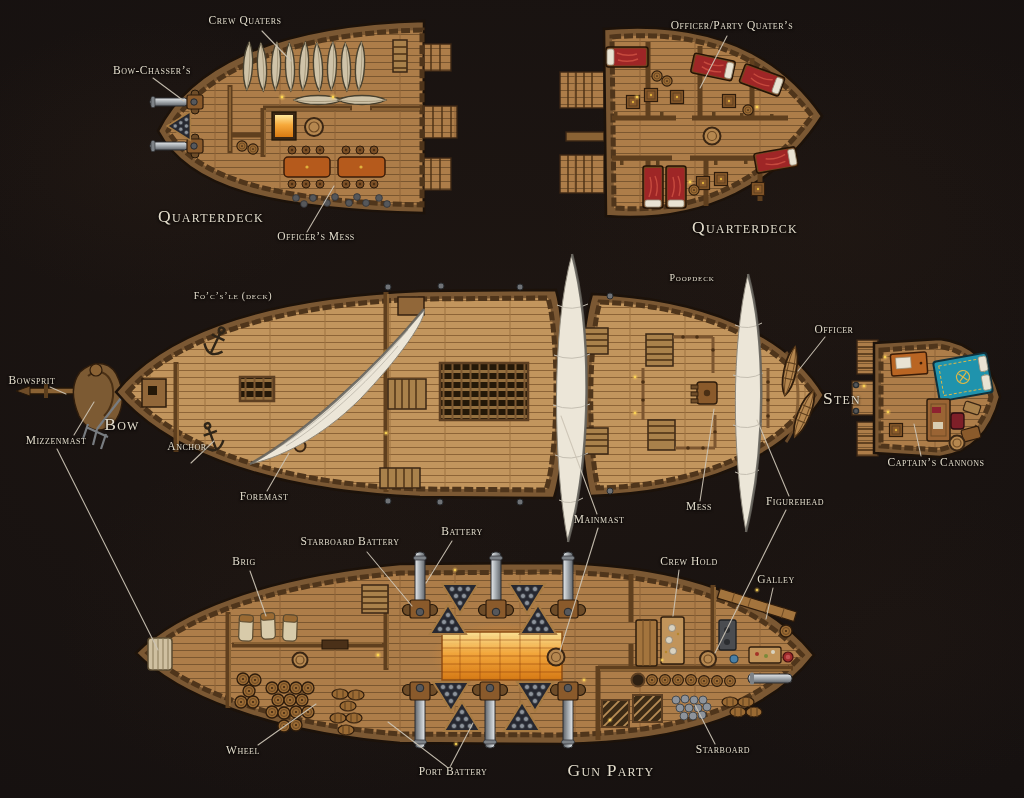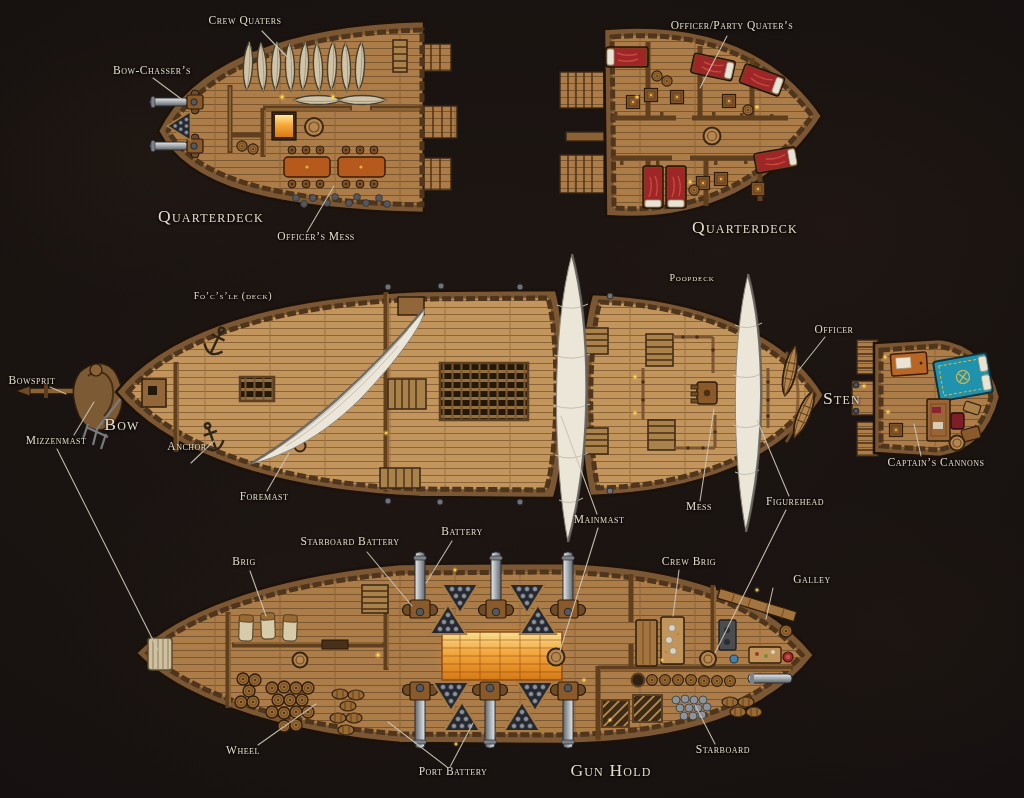--- a/index.html
+++ b/index.html
@@ -667,20 +667,20 @@
 <div class="lbl sm" style="left:599px;top:514px">Mainmast</div>
 <div class="lbl sm" style="left:699px;top:501px">Mess</div>
 <div class="lbl sm" style="left:795px;top:496px">Figurehead</div>
 <div class="lbl sm" style="left:834px;top:324px">Officer</div>
 <div class="lbl lg" style="left:842px;top:390px">Sten</div>
 <div class="lbl sm" style="left:936px;top:457px">Captain’s Cannons</div>
 
 <div class="lbl sm" style="left:350px;top:536px">Starboard Battery</div>
 <div class="lbl sm" style="left:462px;top:526px">Battery</div>
 <div class="lbl sm" style="left:244px;top:556px">Brig</div>
-<div class="lbl sm" style="left:689px;top:556px">Crew Brig</div>
-<div class="lbl sm" style="left:812px;top:574px">Galley</div>
+<div class="lbl sm" style="left:689px;top:556px">Crew Hold</div>
+<div class="lbl sm" style="left:776px;top:574px">Galley</div>
 <div class="lbl sm" style="left:243px;top:745px">Wheel</div>
 <div class="lbl sm" style="left:453px;top:766px">Port Battery</div>
-<div class="lbl lg" style="left:611px;top:762px">Gun Hold</div>
+<div class="lbl lg" style="left:611px;top:762px">Gun Party</div>
 <div class="lbl sm" style="left:723px;top:744px">Starboard</div>
 
 </div>
 
 </body></html>

